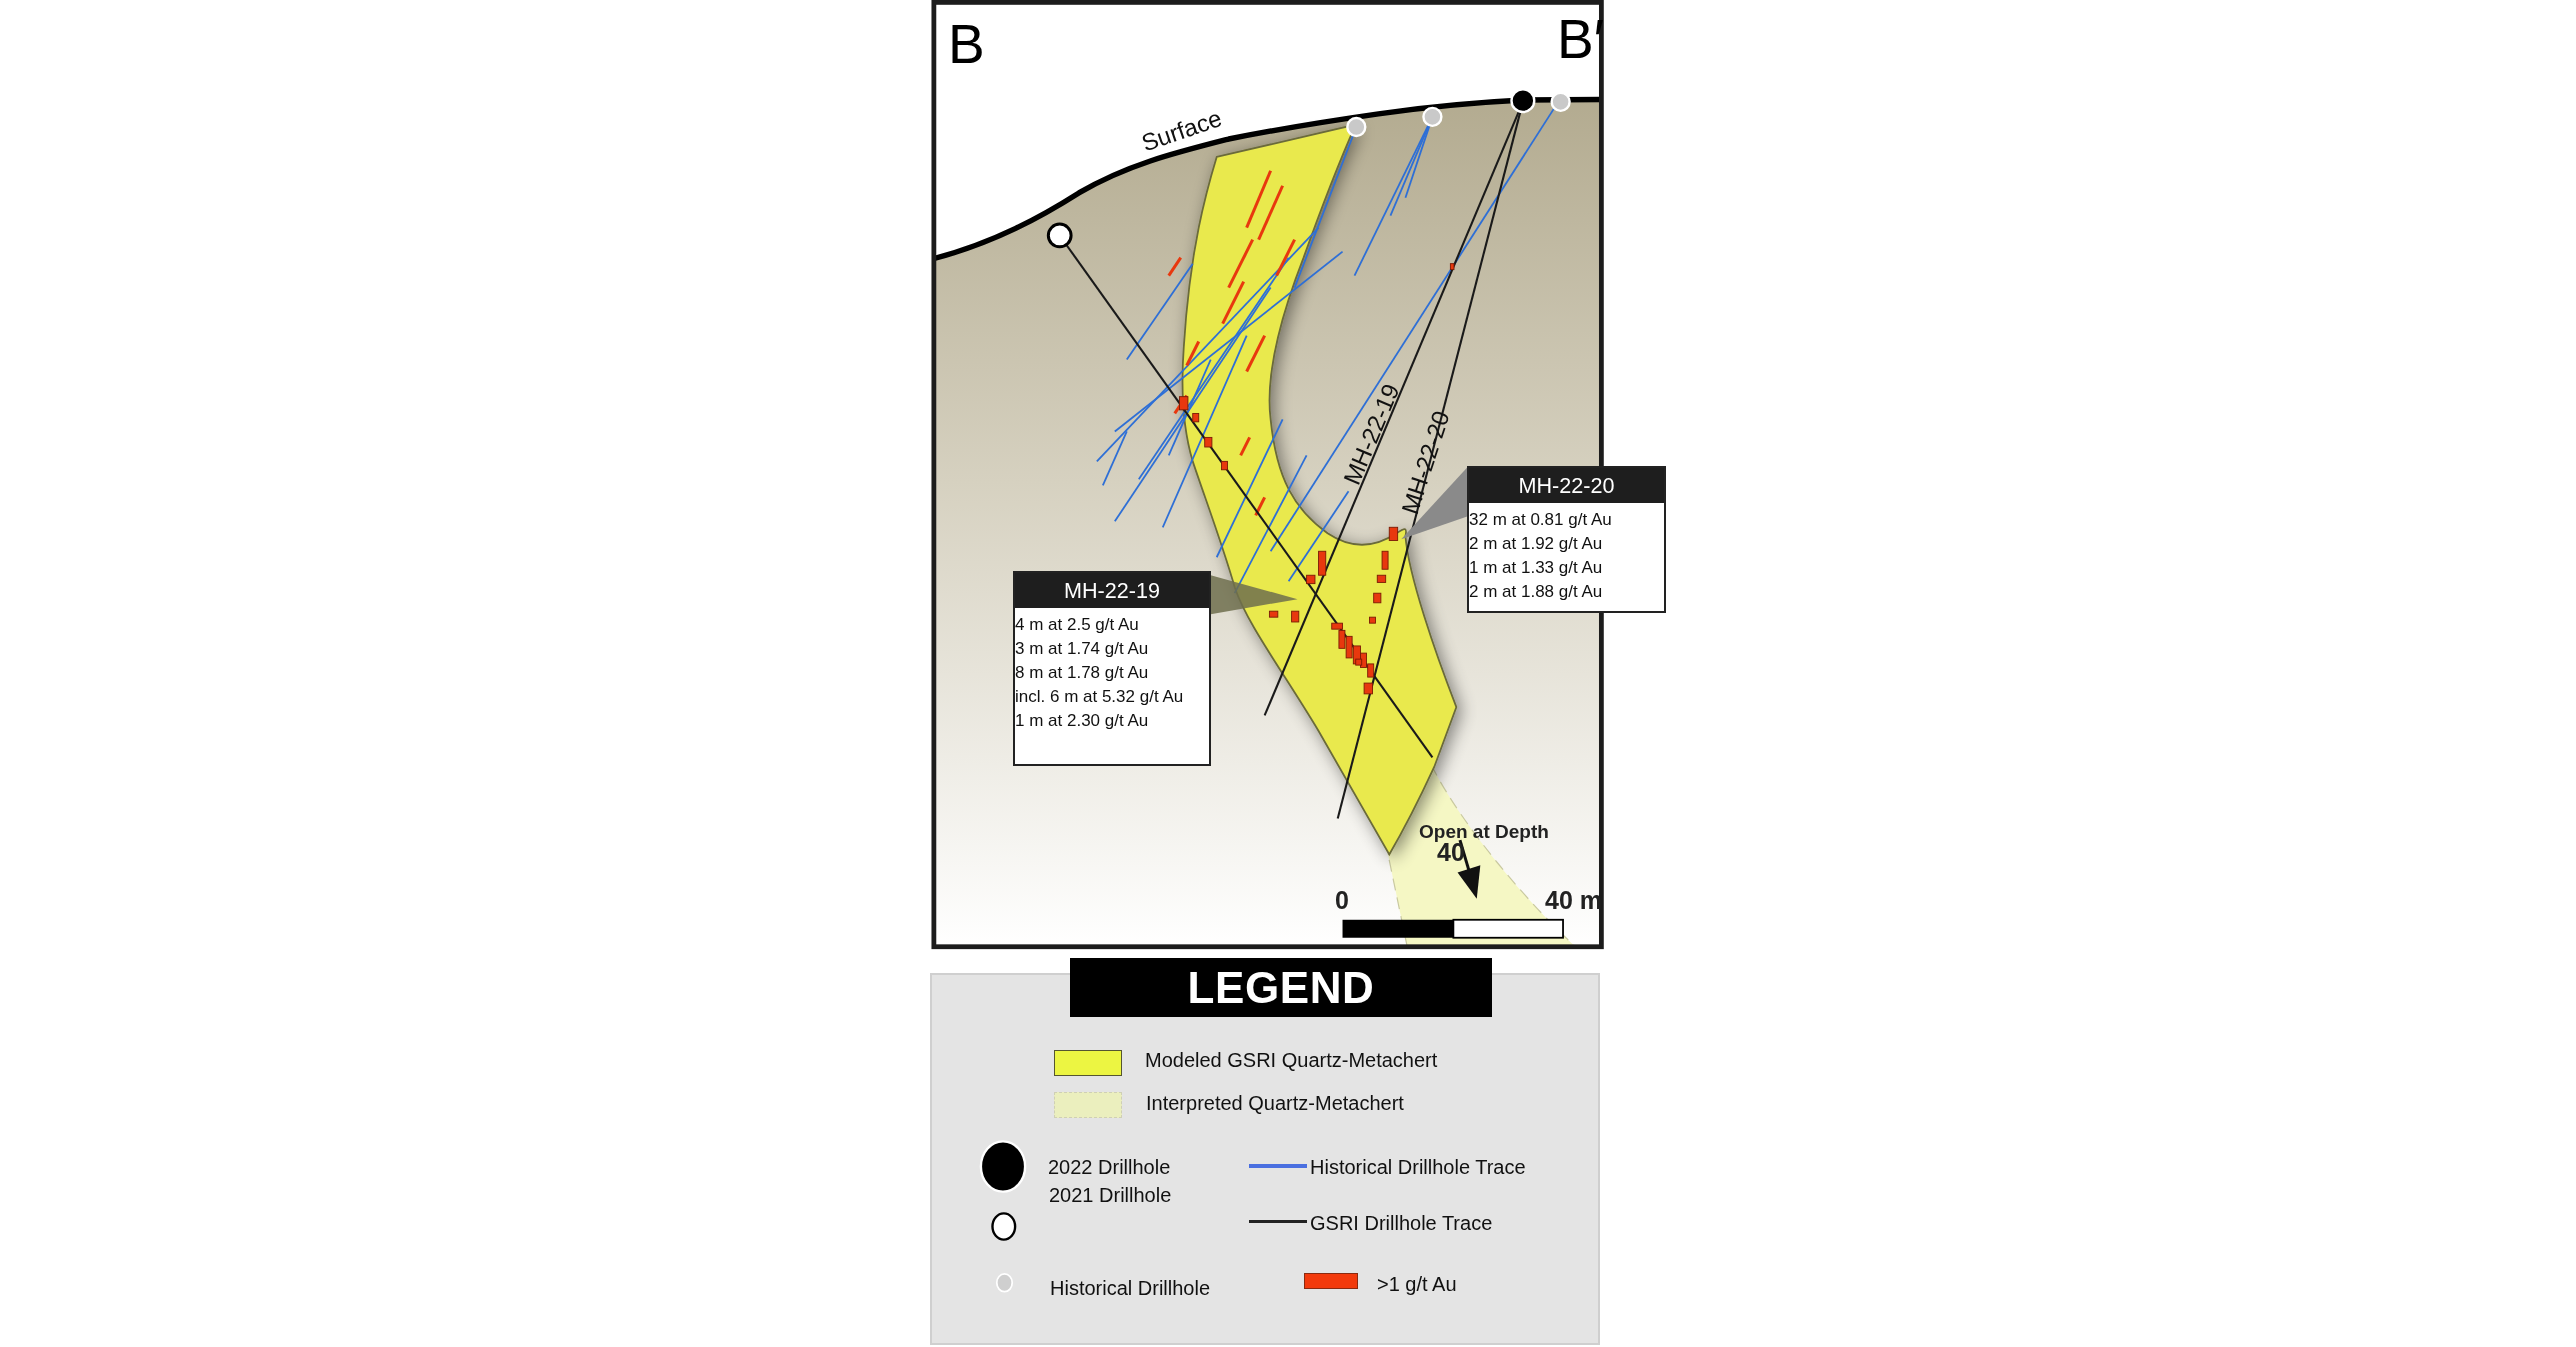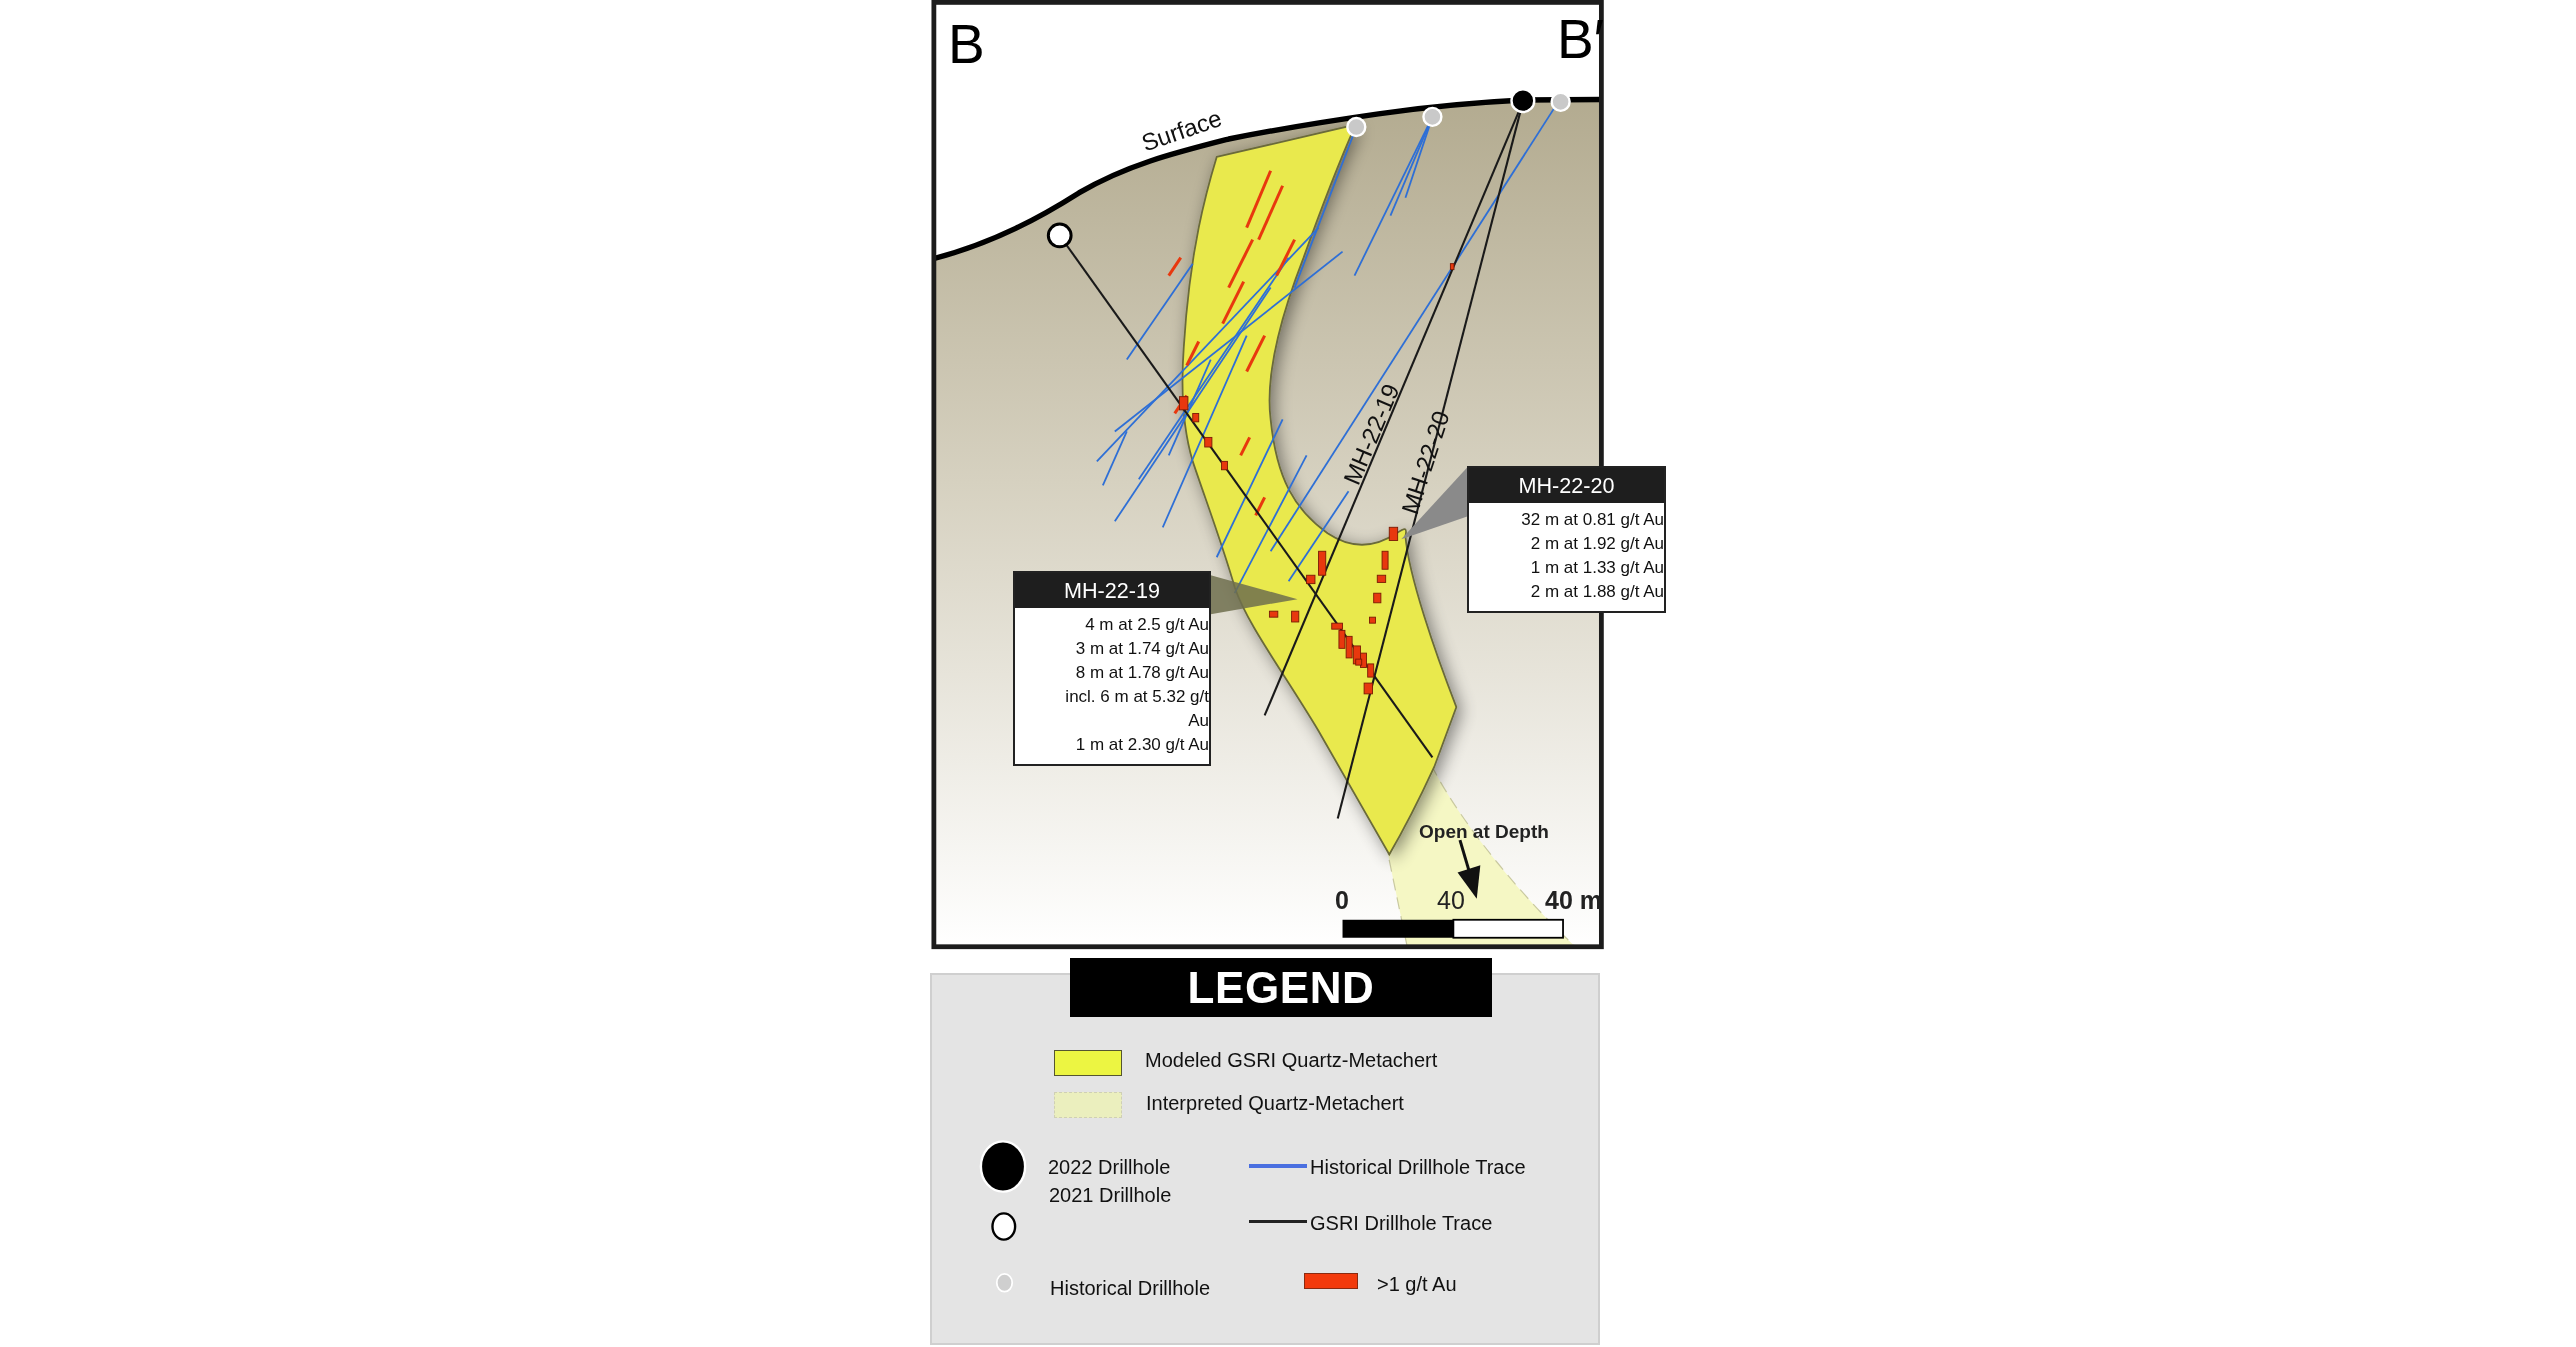--- a/index.html
+++ b/index.html
@@ -4,21 +4,21 @@
 <style>
   html, body { margin: 0; padding: 0; background: #ffffff; }
   body { width: 2576px; height: 1347px; position: relative; overflow: hidden; font-family: "Liberation Sans", sans-serif; }
   #section { position: absolute; left: 0; top: 0; }
   .legend-box { position: absolute; left: 930px; top: 973px; width: 670px; height: 372px; background: #e4e4e4; border: 2.4px solid #cfcfcf; box-sizing: border-box; }
   .legend-title { position: absolute; left: 1070px; top: 958px; width: 422px; height: 59px; background: #000; color: #fff; font-weight: bold; font-size: 44px; display: flex; align-items: center; justify-content: center; letter-spacing: 0.6px; }
   .leg-label { position: absolute; font-size: 20px; color: #111; white-space: nowrap; line-height: 1; }
   .swatch { position: absolute; box-sizing: border-box; }
   .callout { position: absolute; background: #fff; border: 2.4px solid #222; box-sizing: border-box; }
   .callout .head { background: #1e1e1e; color: #fff; text-align: center; font-size: 21.6px; }
-  .callout .line { text-align: right; font-size: 17px; color: #111; line-height: 24px; padding-left: 48px; }
+  .callout .line { text-align: left; font-size: 17px; color: #111; line-height: 24px; }
   .map-text { position: absolute; white-space: nowrap; }
 </style>
 </head>
 <body>
 
 <svg id="section" width="2576" height="1347" viewBox="0 0 4298 2248" xmlns="http://www.w3.org/2000/svg">
   <defs>
     <linearGradient id="groundGrad" x1="0" y1="0" x2="0" y2="1">
       <stop offset="0" stop-color="#b3ab90"></stop>
       <stop offset="0.45" stop-color="#d6d1c0"></stop>
@@ -134,21 +134,21 @@
   <rect x="1558" y="4" width="1114" height="1576" fill="none" stroke="#1c1c1c" stroke-width="8"></rect>
 </svg>
 
 <div class="map-text" style="left:948px;top:12px;font-size:55px;color:#000;">B</div>
 <div class="map-text" style="left:1557px;top:7.2px;font-size:55px;color:#000;">B′</div>
 <div class="map-text" style="left:1138px;top:131px;font-size:24px;color:#111;transform:rotate(-19deg);transform-origin:left top;">Surface</div>
 <div class="map-text" style="left:1338px;top:478px;font-size:24px;color:#111;transform:rotate(-67deg);transform-origin:left top;">MH-22-19</div>
 <div class="map-text" style="left:1396px;top:509px;font-size:24px;color:#111;transform:rotate(-72deg);transform-origin:left top;">MH-22-20</div>
 <div class="map-text" style="left:1419px;top:821px;font-size:19px;font-weight:bold;color:#222;">Open at Depth</div>
 <div class="map-text" style="left:1335px;top:886px;font-size:25px;font-weight:bold;color:#222;">0</div>
-<div class="map-text" style="left:1437px;top:886px;font-size:25px;font-weight:normal;color:#222;">40</div>
+<div class="map-text" style="left:1437px;top:838px;font-size:25px;font-weight:bold;color:#222;">40</div>
 <div class="map-text" style="left:1545px;top:886px;font-size:25px;font-weight:bold;color:#222;">40 m</div>
 
 <div class="callout" style="left:1013px;top:571px;width:198px;height:195px;">
   <div class="head" style="height:35px;line-height:35px;">MH-22-19</div>
   <div style="padding-top:4.8px;">
     <div class="line">4 m at 2.5 g/t Au</div>
     <div class="line">3 m at 1.74 g/t Au</div>
     <div class="line">8 m at 1.78 g/t Au</div>
     <div class="line">incl. 6 m at 5.32 g/t Au</div>
     <div class="line">1 m at 2.30 g/t Au</div>

